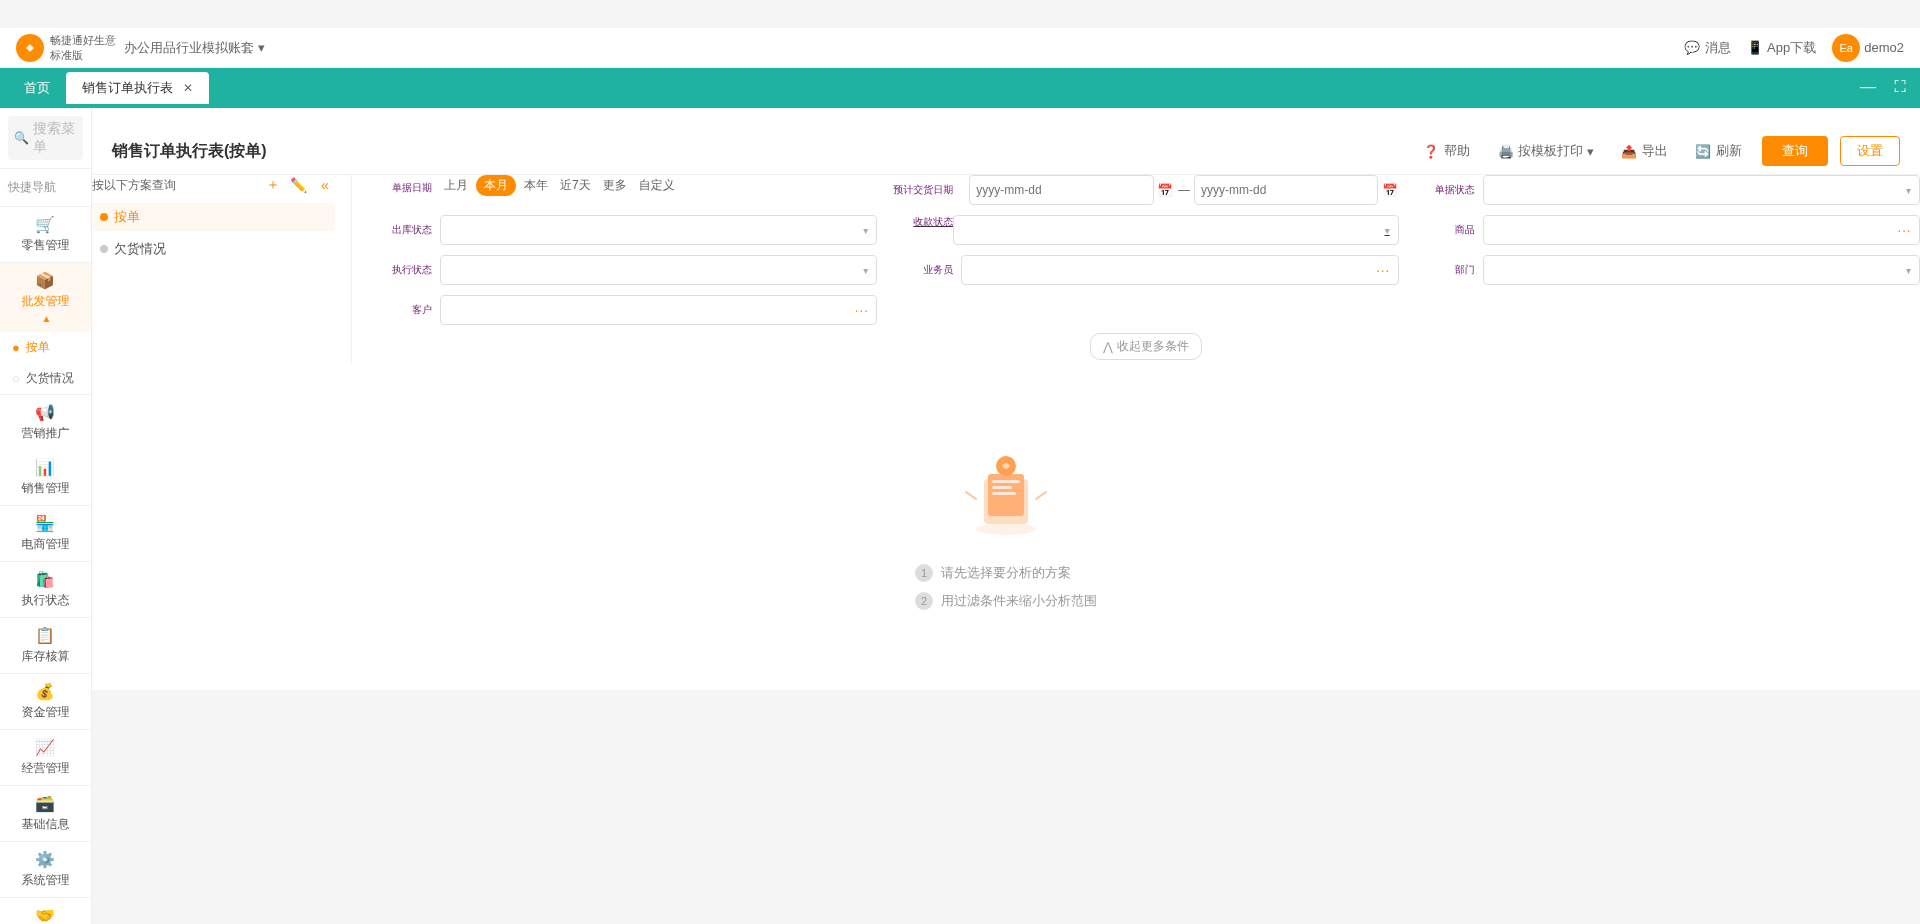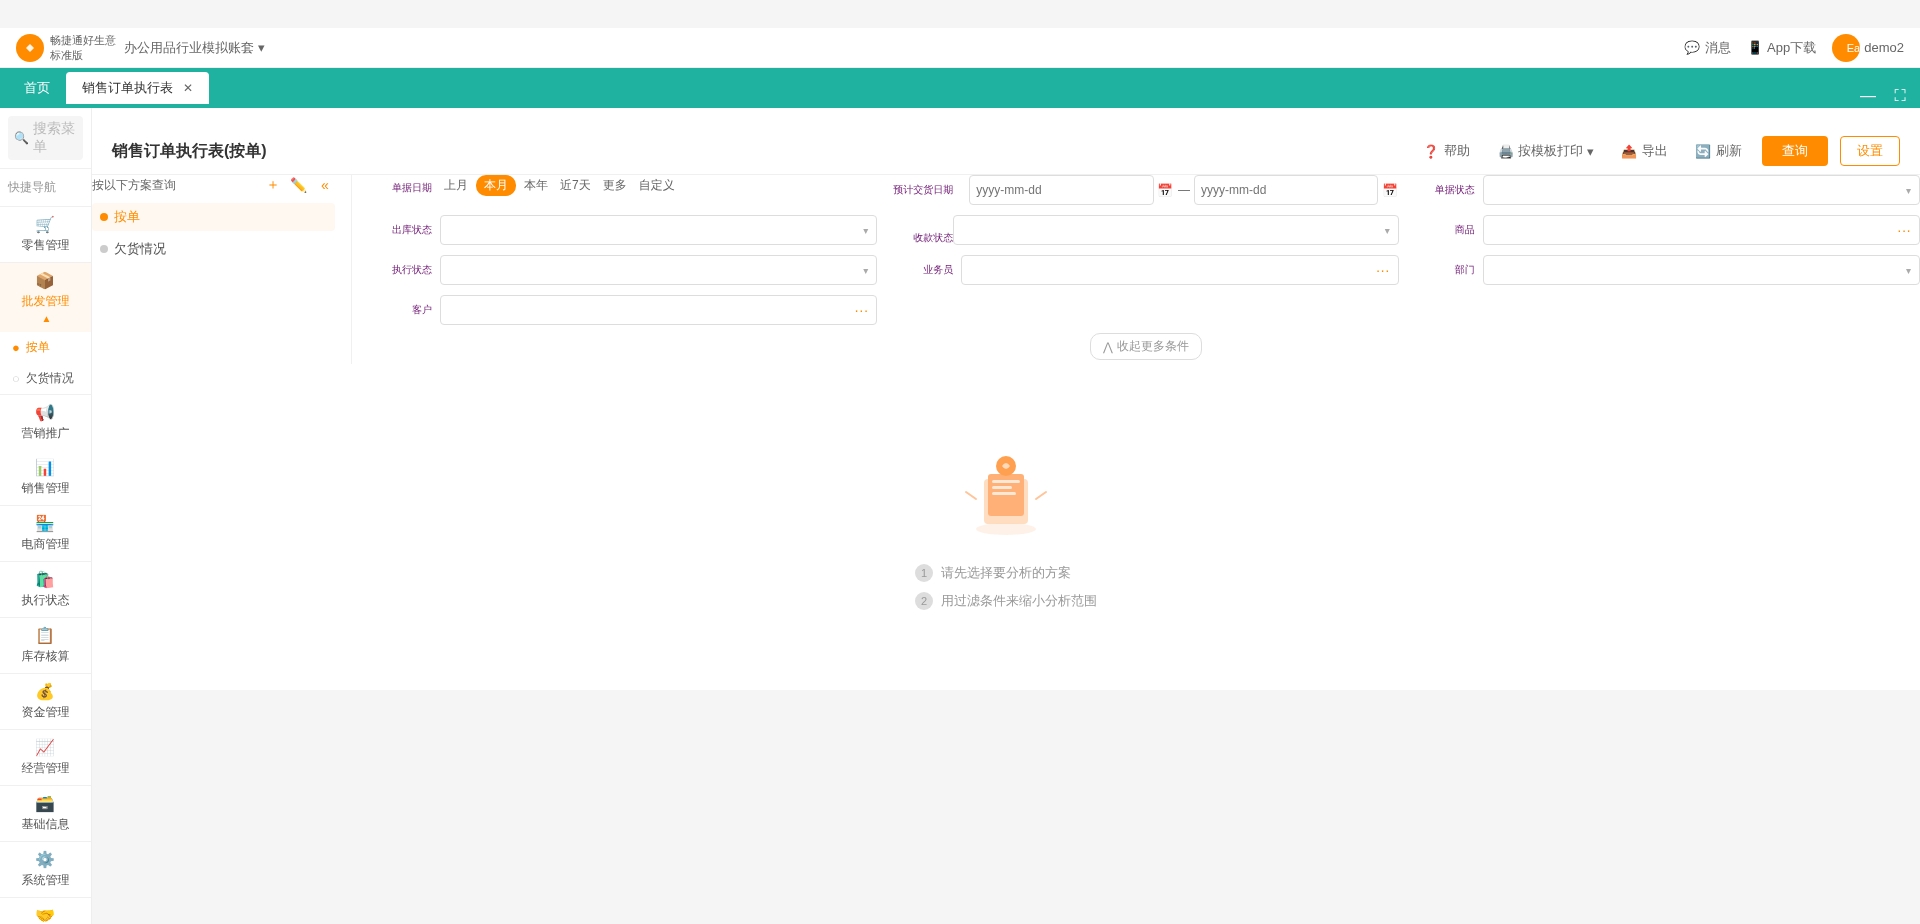--- a/index.html
+++ b/index.html
@@ -17,29 +17,29 @@
       flex-shrink: 0;
       margin-top: 28px;
     }
     .top-header-left { display: flex; align-items: center; gap: 8px; }
     .logo-area { display: flex; align-items: center; gap: 6px; }
     .logo-icon { width: 28px; height: 28px; background: #ff8c00; border-radius: 50%; display: flex; align-items: center; justify-content: center; color: white; font-size: 10px; font-weight: bold; }
     .logo-text { font-size: 11px; color: #666; line-height: 1.3; }
     .page-selector { display: flex; align-items: center; gap: 4px; color: #666; font-size: 13px; cursor: pointer; }
     .top-header-right { display: flex; align-items: center; gap: 16px; }
     .header-action { display: flex; align-items: center; gap: 4px; color: #666; font-size: 13px; cursor: pointer; }
-    .user-avatar { width: 28px; height: 28px; border-radius: 50%; background: #ff8c00; display: flex; align-items: center; justify-content: flex-end; color: white; font-size: 11px; overflow: hidden; }
+    .user-avatar { width: 28px; height: 28px; border-radius: 50%; background: #ff8c00; display: flex; align-items: center; justify-content: center; color: white; font-size: 11px; overflow: hidden; }
 
     
     .tab-bar {
       height: 40px;
       background: #20b2a0;
       display: flex;
-      align-items: flex-end;
-      padding: 0 8px;
+      align-items: flex-start;
+      padding: 7px 8px;
       flex-shrink: 0;
       justify-content: space-between;
     }
     .tabs { display: flex; align-items: center; height: 100%; }
     .tab-item {
       height: 32px;
       padding: 0 16px;
       display: flex;
       align-items: center;
       gap: 6px;
@@ -614,21 +614,21 @@
             </div>
 
             <div style="display:flex;align-items:center;gap:8px;">
               <span class="filter-label">出库状态</span>
               <div class="filter-select">
                 <span></span>
                 <span class="dropdown-arrow">▾</span>
               </div>
             </div>
 
-            <div style="display:flex;align-items:flex-end;">
+            <div style="display:flex;align-items:flex-start;text-decoration:underline;">
               <span class="filter-label">收款状态</span>
               <div class="filter-select">
                 <span></span>
                 <span class="dropdown-arrow">▾</span>
               </div>
             </div>
 
             <div style="display:flex;align-items:center;gap:8px;">
               <span class="filter-label">商品</span>
               <div style="flex:1;display:flex;align-items:center;justify-content:flex-end;border:1px solid #ddd;border-radius:4px;padding:0 8px;height:30px;">

